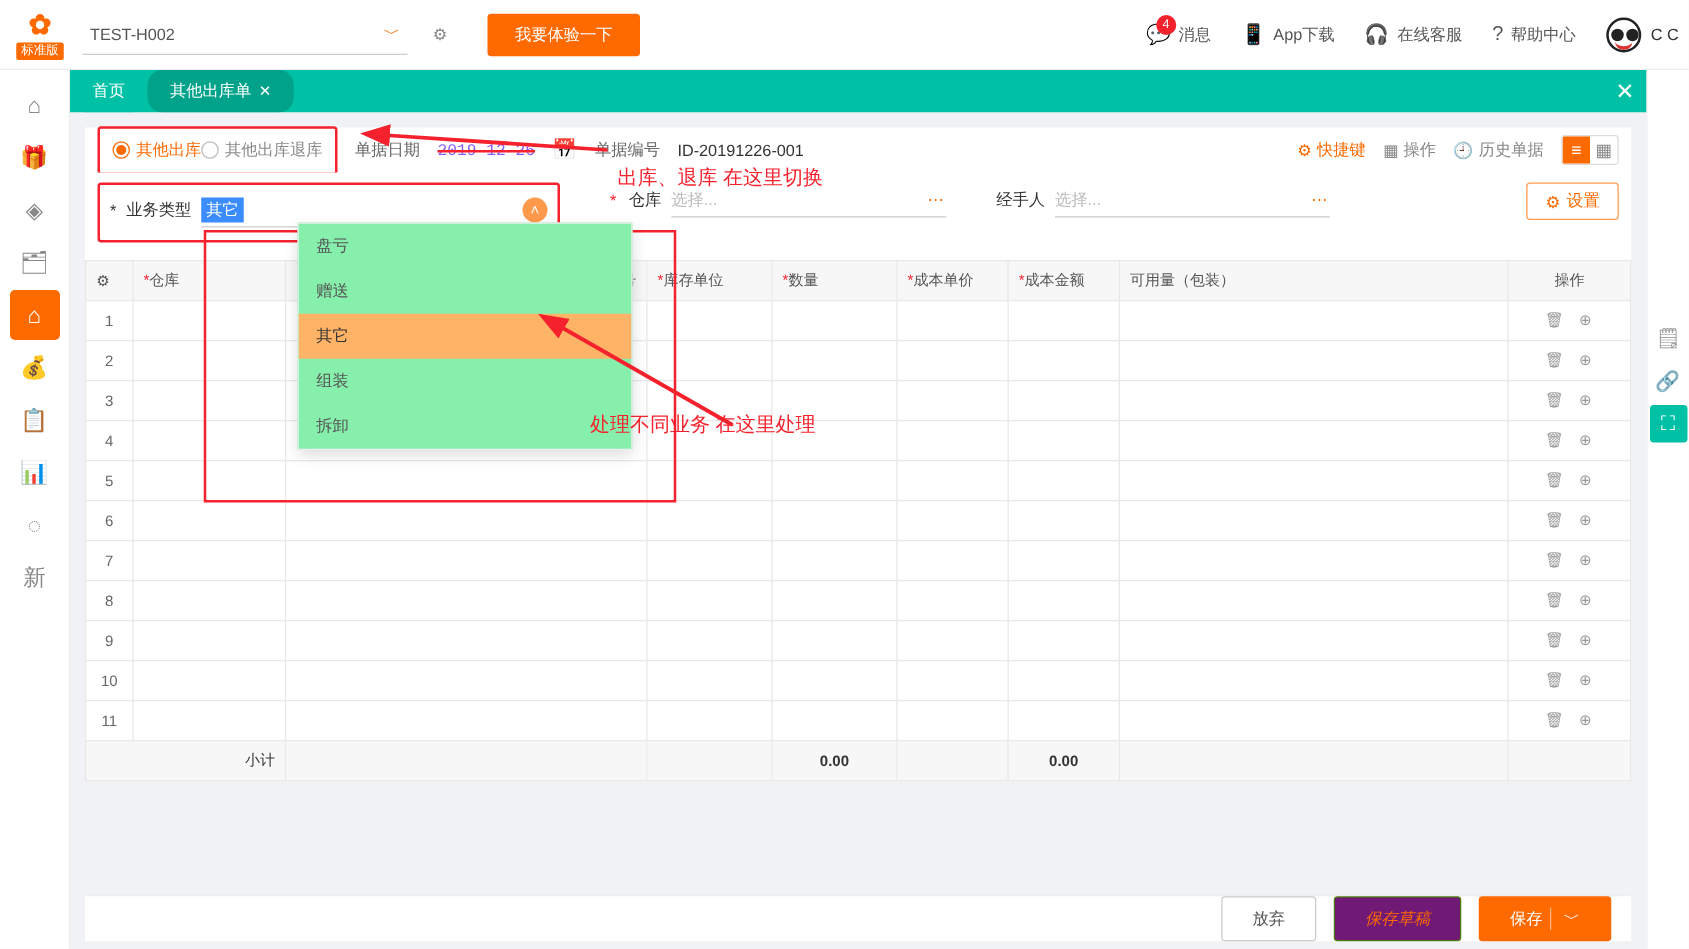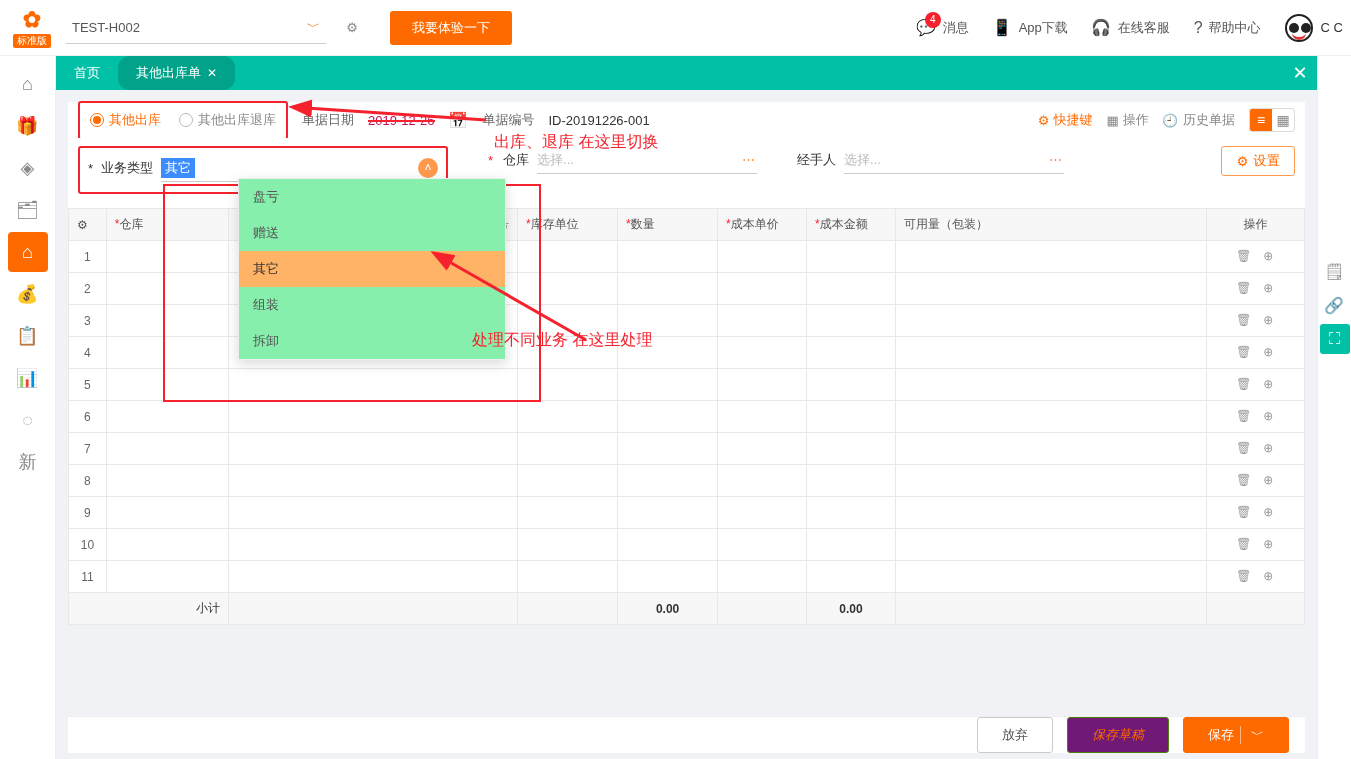--- a/index.html
+++ b/index.html
@@ -39,28 +39,28 @@
 .tab.home { background: #00c1a5; }
 .tab.active { background: #00a28a; }
 .tab .close-x { font-size: 12px; }
 .tabsbar .tab-close-all { margin-left: auto; width: 34px; display: flex; align-items: center; justify-content: center; color: #fff; cursor: pointer; font-size: 18px; }
 
 
 .workspace { position: absolute; left: 56px; right: 34px; top: 90px; bottom: 0; background: #f0f2f5; overflow: visible; }
 
 
 .toolbar { background: #fff; margin: 12px 12px 0 12px; height: 36px; display: flex; align-items: center; padding: 0 10px; gap: 14px; font-size: 13px; }
-.radio-group { display: flex; align-items: center; gap: 18px; border: 2px solid #f5222d; padding: 14px 10px; border-radius: 3px; height: 39px; }
+.radio-group { display: flex; align-items: center; border: 2px solid #f5222d; padding: 14px 10px; border-radius: 3px; height: 39px; }
 .rg-item { display: flex; align-items: center; gap: 5px; cursor: pointer; color: #888; }
 .rg-item.sel { color: #ff6a00; }
 .rg-dot { width: 14px; height: 14px; border: 1px solid #bbb; border-radius: 50%; display: inline-flex; align-items: center; justify-content: center; }
 .rg-item.sel .rg-dot { border-color: #ff6a00; }
 .rg-item.sel .rg-dot::after { content: ""; width: 8px; height: 8px; background: #ff6a00; border-radius: 50%; }
 .tb-label { color: #666; }
-.tb-date-strike { color: #be185d; position: relative; }
+.tb-date-strike { color: #8b5cf6; position: relative; font-family: Liberation Mono, monospace; }
 .tb-date-strike::after { content: ""; position: absolute; left: 0; right: 0; top: 50%; border-top: 2px solid #f5222d; }
 .cal-icon { color: #ff6a00; font-size: 16px; }
 .toolbar .right { margin-left: auto; display: flex; align-items: center; gap: 14px; }
 .tlink { display: flex; align-items: center; gap: 4px; color: #888; cursor: pointer; }
 .tlink.orange { color: #ff6a00; }
 .view-toggle { display: flex; border: 1px solid #ddd; border-radius: 3px; overflow: hidden; }
 .vt { width: 22px; height: 22px; display: flex; align-items: center; justify-content: center; font-size: 14px; color: #888; }
 .vt.active { background: #ff6a00; color: #fff; }
 
 

